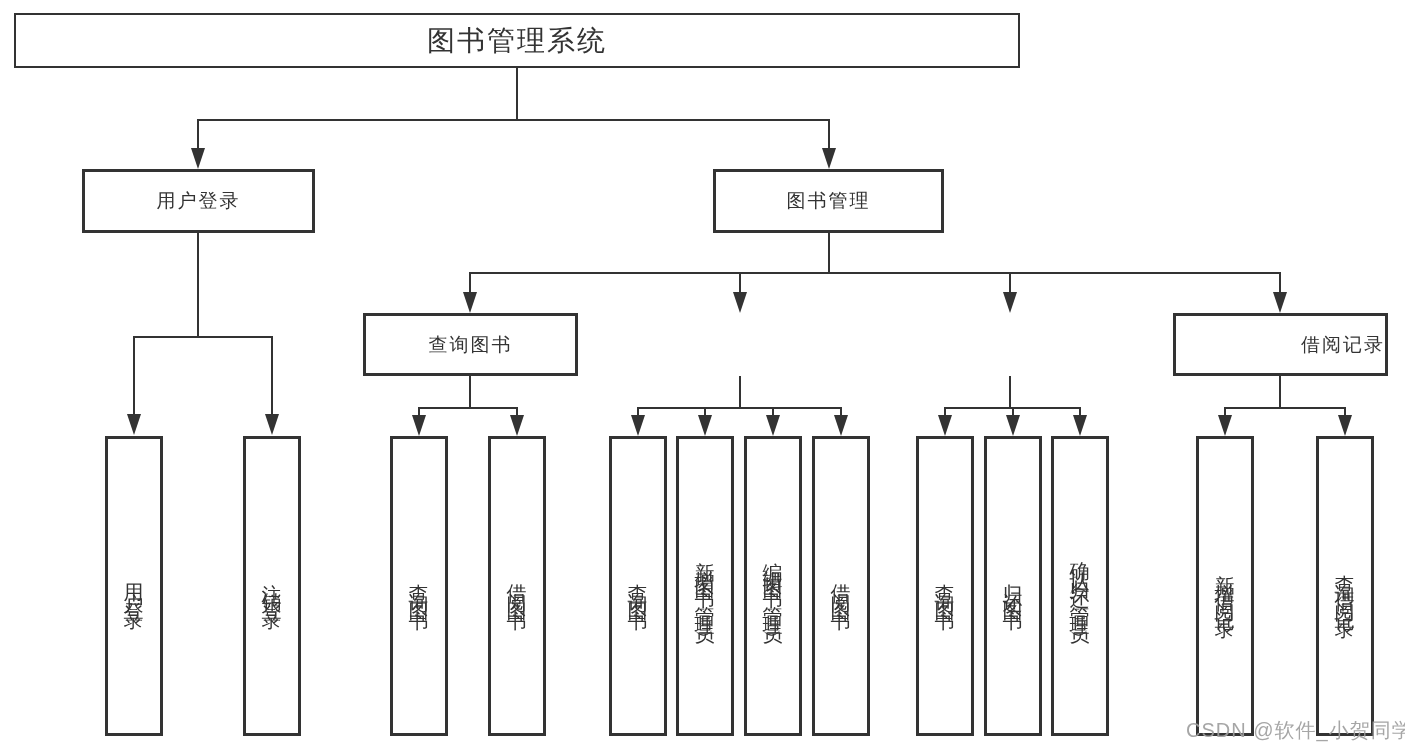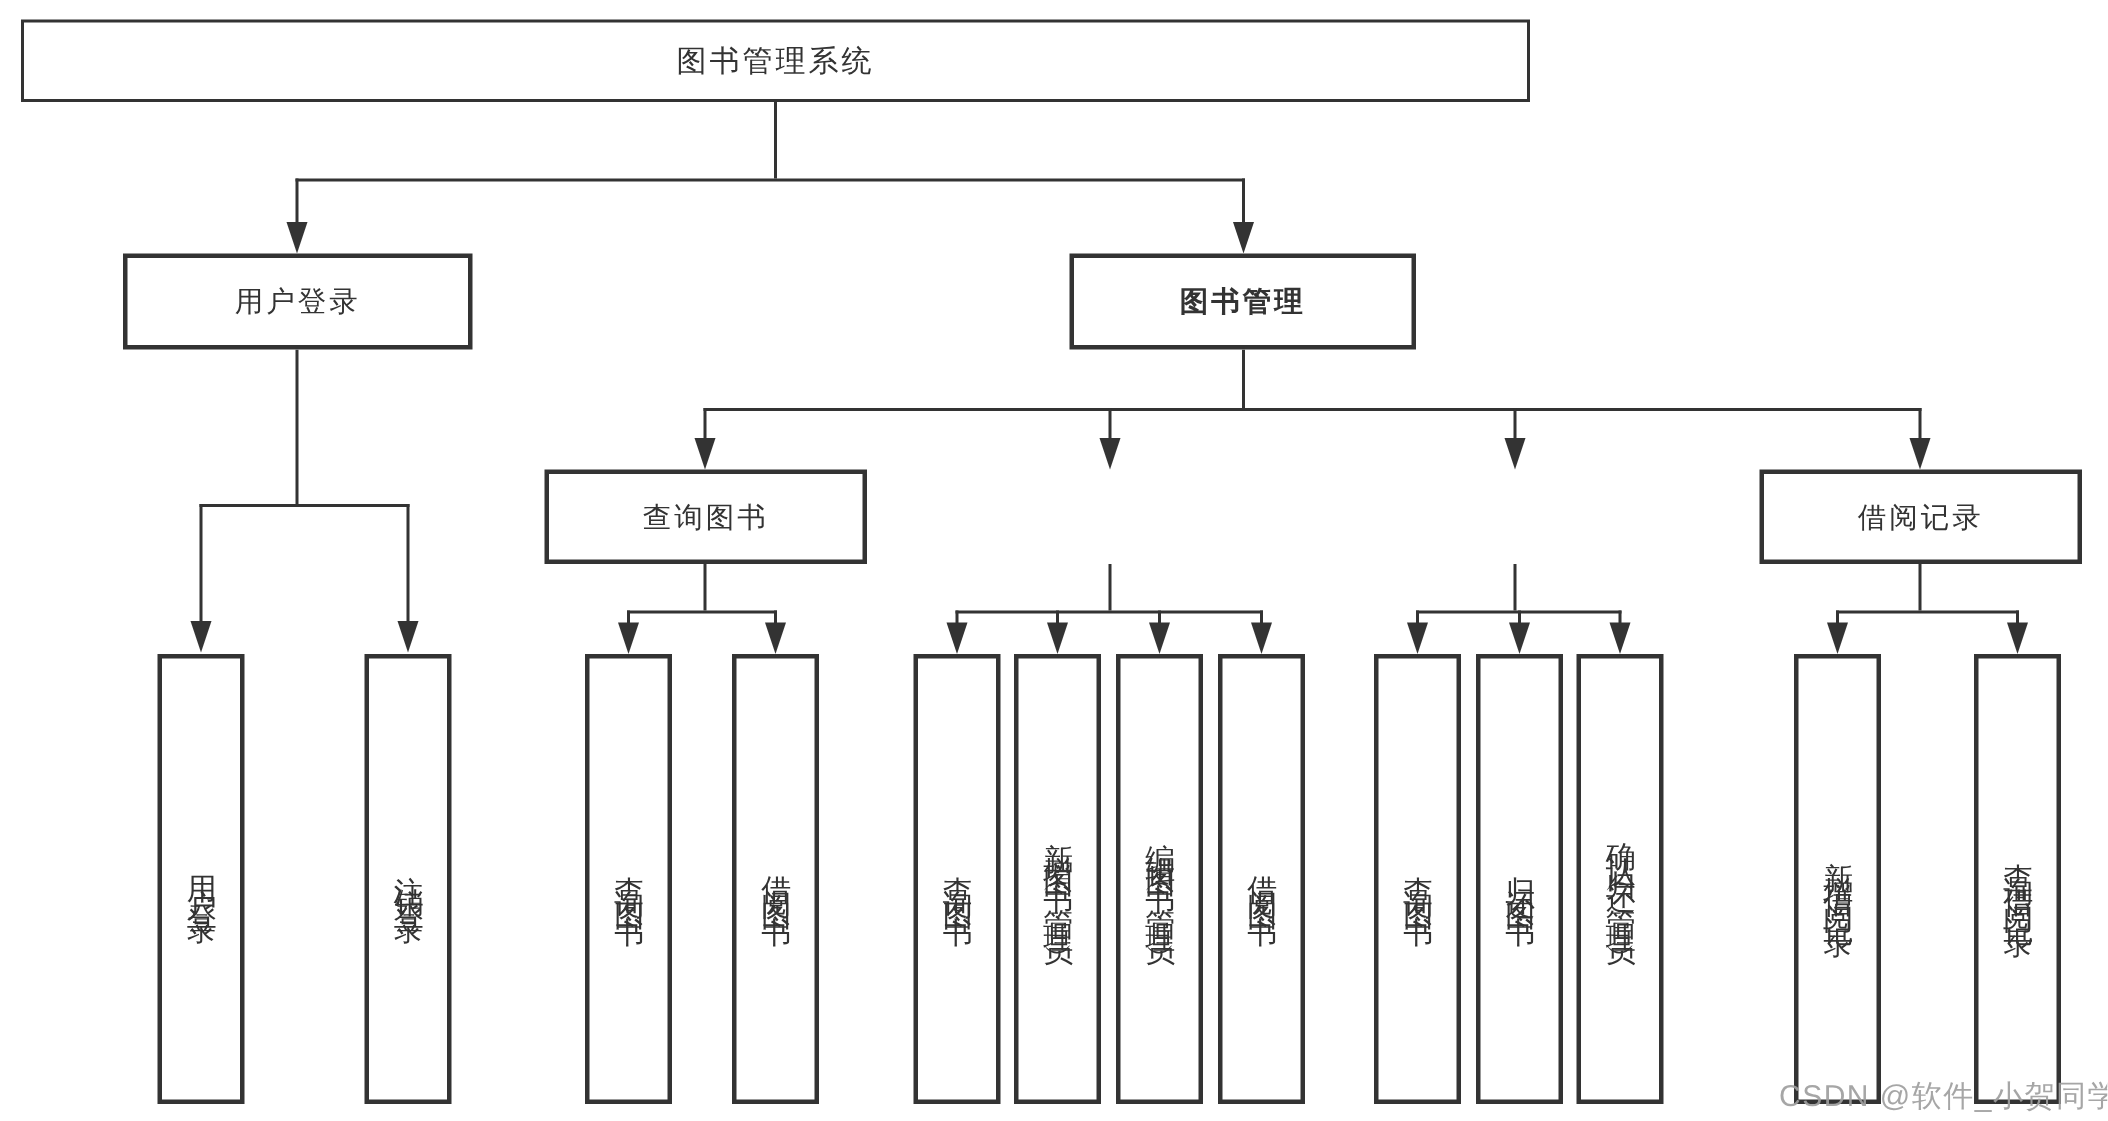--- a/index.html
+++ b/index.html
@@ -22,21 +22,21 @@
     justify-content: center;
     z-index: 2;
   }
   .box.root { border-width: 2px; }
   .htext {
     font-size: 19px;
     letter-spacing: 2px;
     white-space: nowrap;
     color: #333333;
   }
-  .box.root .htext { font-size: 20px; }
+  .box.root .htext { font-size: 28px; }
   .box-tall {
     position: absolute;
     top: 436px;
     width: 58px;
     height: 300px;
     background: #ffffff;
     border: 3px solid #333333;
     box-sizing: border-box;
     display: flex;
     align-items: center;
@@ -84,21 +84,21 @@
   <div class="vline" style="left:516px; top:68px;  height:51px;"></div>
   <div class="hline" style="left:197px; top:119px; width:633px;"></div>
   <div class="vline" style="left:197px; top:119px; height:32px;"></div>
   <div class="arrow" style="left:191px; top:148px;"></div>
   <div class="vline" style="left:828px; top:119px; height:32px;"></div>
   <div class="arrow" style="left:822px; top:148px;"></div>
 
   <div class="box" style="left:82px; top:169px; width:233px; height:64px;">
     <span class="htext">用户登录</span>
   </div>
-  <div class="box" style="left:713px; top:169px; width:231px; height:64px;font-weight:bold;">
+  <div class="box" style="left:713px; top:169px; width:231px; height:64px;">
     <span class="htext">图书管理</span>
   </div>
 
   <div class="vline" style="left:197px; top:233px; height:103px;"></div>
   <div class="hline" style="left:133px; top:336px; width:140px;"></div>
   <div class="vline" style="left:133px; top:336px; height:80px;"></div>
   <div class="arrow" style="left:127px; top:414px;"></div>
   <div class="vline" style="left:271px; top:336px; height:80px;"></div>
   <div class="arrow" style="left:265px; top:414px;"></div>
 
@@ -109,21 +109,21 @@
   <div class="vline" style="left:739px;  top:272px; height:23px;"></div>
   <div class="arrow" style="left:733px;  top:292px;"></div>
   <div class="vline" style="left:1009px; top:272px; height:23px;"></div>
   <div class="arrow" style="left:1003px; top:292px;"></div>
   <div class="vline" style="left:1279px; top:272px; height:23px;"></div>
   <div class="arrow" style="left:1273px; top:292px;"></div>
 
   <div class="box" style="left:363px; top:313px; width:215px; height:63px;">
     <span class="htext">查询图书</span>
   </div>
-  <div class="box" style="left:1173px; top:313px; width:215px; height:63px;">
+  <div class="box" style="left:1173px; top:313px; width:215px; height:63px;justify-content:flex-end;">
     <span class="htext">借阅记录</span>
   </div>
 
   <div class="vline" style="left:469px; top:376px; height:31px;"></div>
   <div class="hline" style="left:418px; top:407px; width:100px;"></div>
   <div class="vline" style="left:418px; top:407px; height:10px;"></div>
   <div class="arrow" style="left:412px; top:415px;"></div>
   <div class="vline" style="left:516px; top:407px; height:10px;"></div>
   <div class="arrow" style="left:510px; top:415px;"></div>
 

